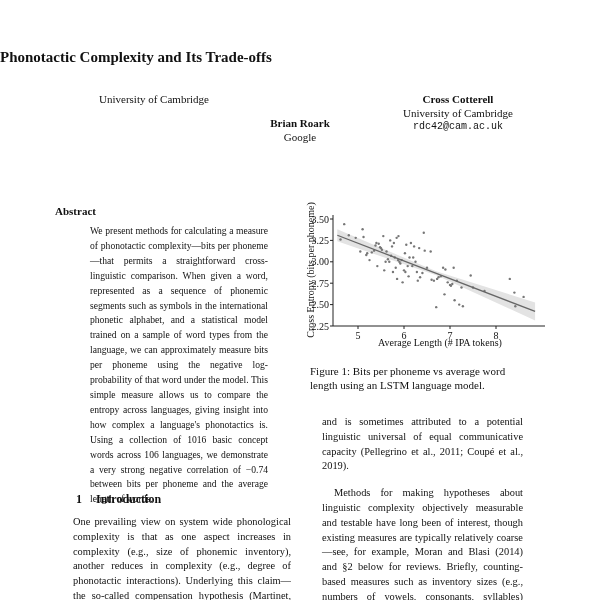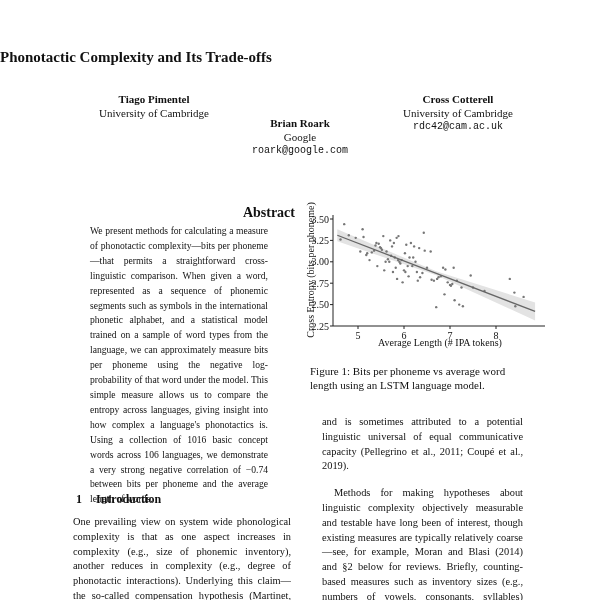--- a/index.html
+++ b/index.html
@@ -2,46 +2,44 @@
 <html><head>
 <meta charset="utf-8">
 <style>
   html, body { margin:0; padding:0; background:#fff; }
   body { width:600px; height:600px; overflow:hidden; position:relative; font-family:"Liberation Serif", serif; color:#111; }
   .title { position:absolute; top:49px; left:0; width:600px; text-align:left; font-weight:bold; font-size:15px; }
   .author { position:absolute; top:92px; width:200px; text-align:center; font-size:11px; line-height:14px; }
   .author .name { font-weight:bold; }
   .author .mail { font-family:"Liberation Mono", monospace; font-size:10px; }
   .a1 { left:54px; } .a2 { left:200px;margin-top:24px; } .a3 { left:358px; }
-  .abstract-h { position:absolute; top:205px; left:55px; width:240px; text-align:right; font-weight:bold; font-size:14px; }
+  .abstract-h { position:absolute; top:205px; left:55px; width:240px; text-align:left; font-weight:bold; font-size:11px; }
   .abstract { position:absolute; top:224px; left:90px; width:178px; font-size:9.6px; line-height:14.9px; text-align:justify; }
   .sec { position:absolute; top:492px; left:76px; font-weight:bold; font-size:12px; }
   .sec span { margin-right:14px; }
   .intro { position:absolute; top:515px; left:73px; width:218px; font-size:10.4px; line-height:14.8px; text-align:justify; }
   .caption { position:absolute; top:364px; left:310px; width:225px; font-size:11px; line-height:14px; }
   .col2 { position:absolute; top:403px; left:310px; width:225px; font-size:10.4px; line-height:14.8px; text-align:justify; }
   .col2 p { margin:12px; }
   .col2 p + p { text-indent:12px; }
   svg { position:absolute; left:0; top:0; }
   .tick { font-family:"Liberation Serif", serif; font-size:10px; fill:#111; }
   .axlabel { font-family:"Liberation Serif", serif; font-size:10px; fill:#111; }
 </style>
 </head>
 <body>
 
 <div class="title">Phonotactic Complexity and Its Trade-offs</div>
 
 <div class="author a1">
-  <div class="name">Tiago Pimentel</div>
   <div>University of Cambridge</div>
 </div>
 <div class="author a2">
   <div class="name">Brian Roark</div>
   <div>Google</div>
-  <div class="mail">roark@google.com</div>
 </div>
 <div class="author a3">
   <div class="name">Cross Cotterell</div>
   <div>University of Cambridge</div>
   <div class="mail">rdc42@cam.ac.uk</div>
 </div>
 
 <div class="abstract-h">Abstract</div>
 <div class="abstract">We present methods for calculating a measure of phonotactic complexity—bits per phoneme—that permits a straightforward cross-linguistic comparison. When given a word, represented as a sequence of phonemic segments such as symbols in the international phonetic alphabet, and a statistical model trained on a sample of word types from the language, we can approximately measure bits per phoneme using the negative log-probability of that word under the model. This simple measure allows us to compare the entropy across languages, giving insight into how complex a language's phonotactics is. Using a collection of 1016 basic concept words across 106 languages, we demonstrate a very strong negative correlation of −0.74 between bits per phoneme and the average length of words.</div>
 

